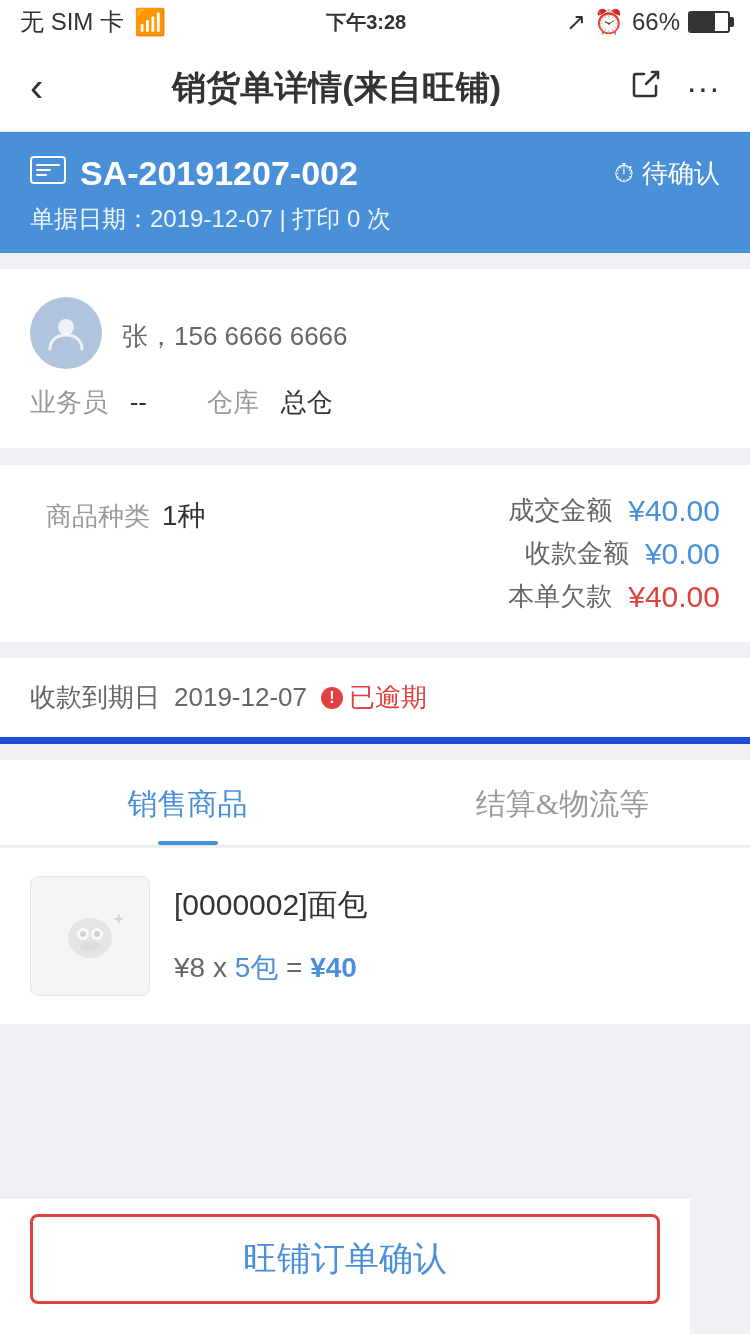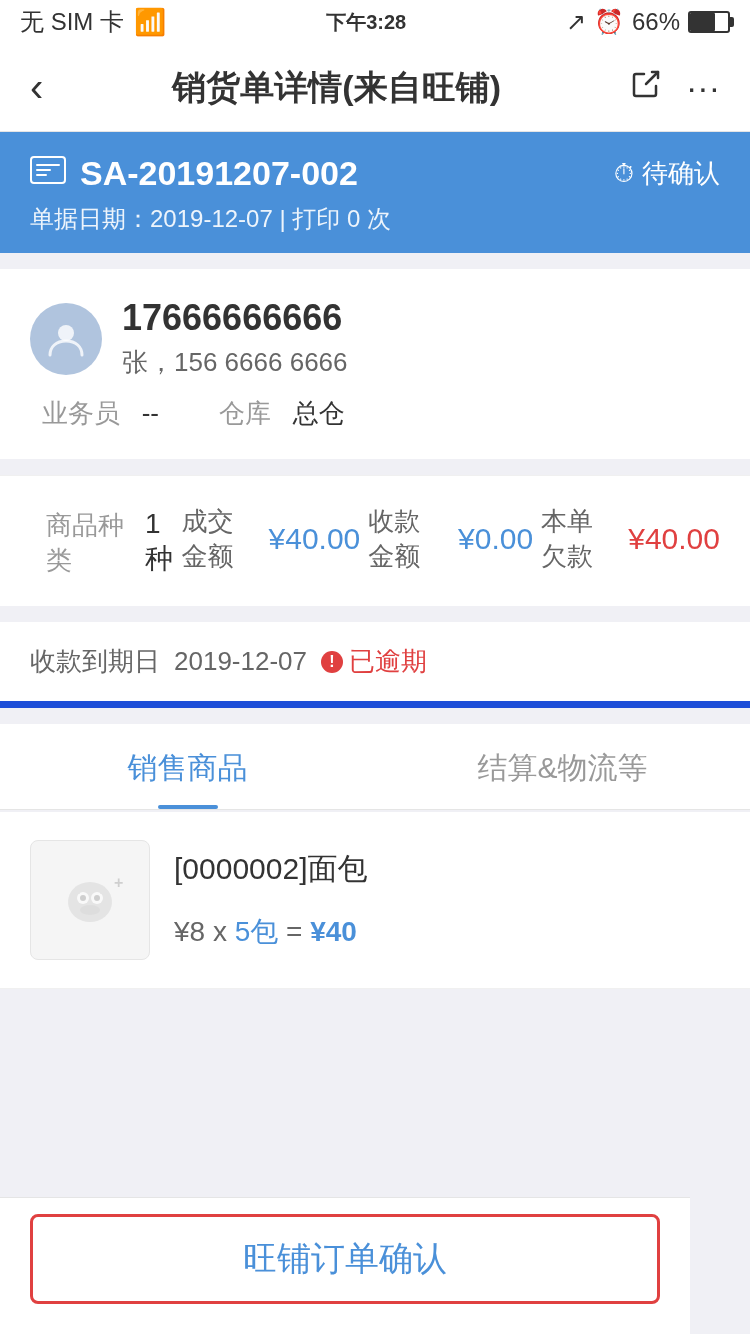--- a/index.html
+++ b/index.html
@@ -126,21 +126,20 @@
       color: #666;
       margin-top: 6px;
     }
     .customer-info-row {
       margin-top: 16px;
       display: flex;
       align-items: center;
       gap: 60px;
       font-size: 26px;
       color: #666;
-      margin-left: 12px;
     }
     .info-label { color: #999; }
     .info-value { color: #333; }
 
     
     .amounts-section {
       background: #fff;
       padding: 28px 30px;
       margin-top: 16px;
       border-top: 1px solid #f0f0f0;
@@ -156,21 +155,21 @@
       gap: 12px;
       font-size: 26px;
       color: #666;
       padding-top: 4px;
       margin-left: 16px;
     }
     .amounts-label { color: #999; }
     .amounts-count { color: #333; font-size: 28px; }
     .amounts-right {
       display: flex;
-      flex-direction: row;
+      flex-direction: column;
       align-items: flex-end;
       gap: 8px;
     }
     .amount-line {
       display: flex;
       align-items: center;
       gap: 16px;
       font-size: 26px;
     }
     .amount-name { color: #666; }
@@ -207,20 +206,21 @@
       color: #fff;
       font-size: 16px;
       font-weight: 700;
     }
 
     
     .tabs-section {
       background: #fff;
       margin-top: 16px;
       border-bottom: 1px solid #e5e5e5;
+      font-family: Liberation Serif, serif;
     }
     .tabs-row {
       display: flex;
       align-items: center;
     }
     .tab-item {
       flex: 1;
       text-align: center;
       padding: 24px 0 20px 0;
       font-size: 30px;
@@ -377,21 +377,20 @@
 
 <div class="customer-section">
   <div class="customer-row">
     <div class="customer-avatar">
       <svg width="40" height="40" viewBox="0 0 40 40" fill="none" xmlns="http://www.w3.org/2000/svg">
         <circle cx="20" cy="14" r="8" fill="white" opacity="0.8"></circle>
         <path d="M4 36C4 28 10 22 20 22C30 22 36 28 36 36" stroke="white" stroke-width="3" stroke-linecap="round" opacity="0.8"></path>
       </svg>
     </div>
     <div>
-      <div class="customer-phone">17666666666</div>
       <div class="customer-sub">张，156 6666 6666</div>
     </div>
   </div>
   <div class="customer-info-row">
     <span>
       <span class="info-label">业务员</span>
       &nbsp;
       <span class="info-value">--</span>
     </span>
     <span>

